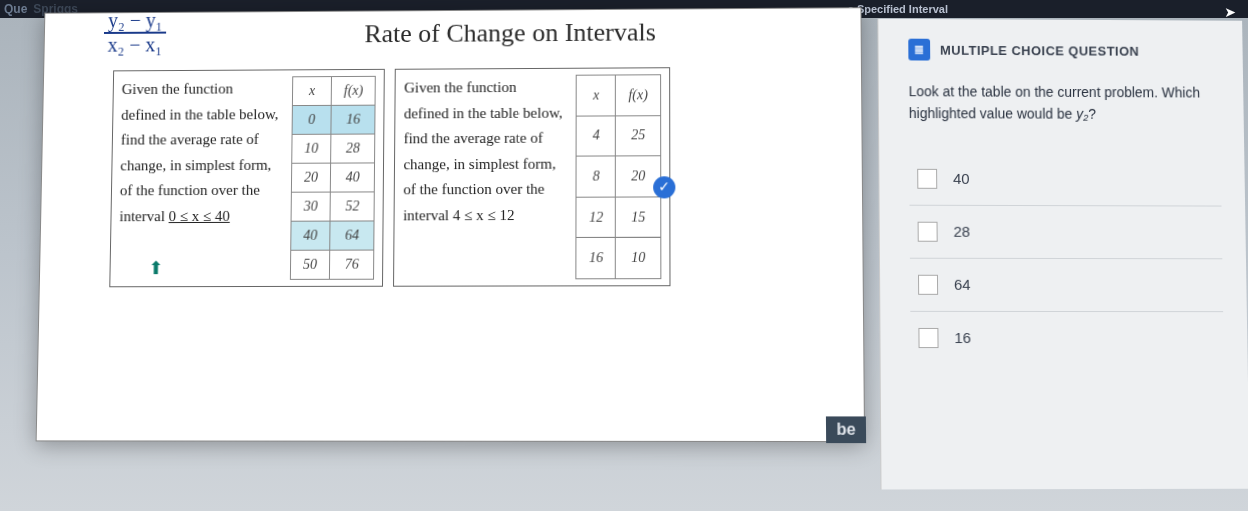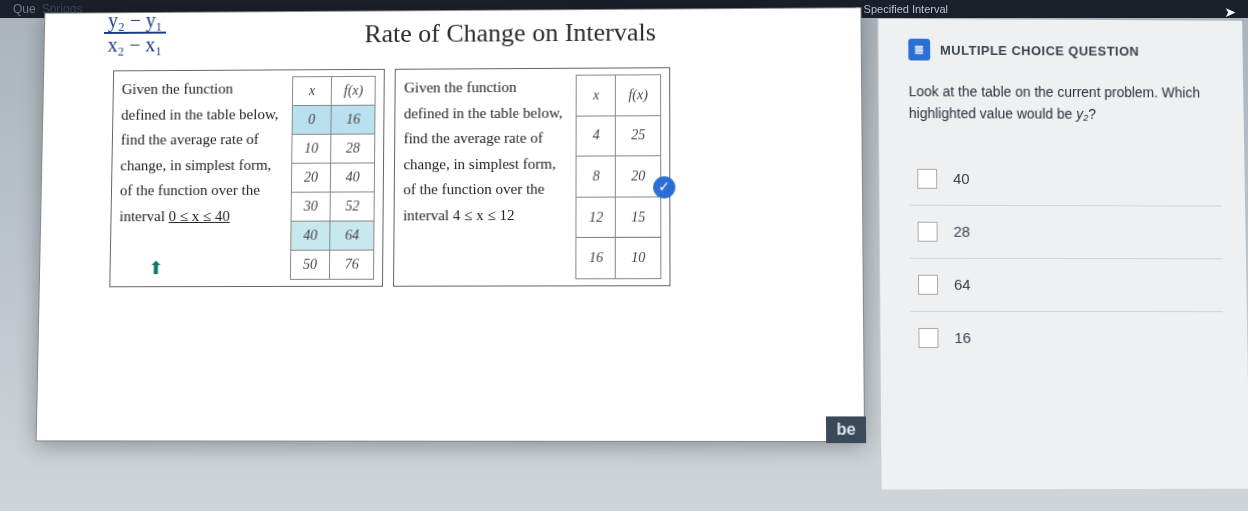--- a/index.html
+++ b/index.html
@@ -18,23 +18,24 @@
     background: linear-gradient(180deg, #aab3bb 0%, #bcc4cc 50%, #d0d5da 100%);
     perspective: 2000px;
   }
   .top-bar {
     position: absolute;
     top: 0; left: 0; right: 0;
     height: 18px;
     background: #1a1f2a;
     color: #4a5568;
     font-size: 12px;
-    padding-left: 13px;
+    padding-left: 4px;
     line-height: 18px;
     overflow: hidden;
+    font-weight: bold;
   }
   .top-bar .q { color: #6b7a8f; }
   .top-bar .sub { color: #3d4858; margin-left: 6px; }
   .top-bar .right { float: right; color: #b8c0d0; font-size: 11px; margin-right: 300px;}
   .cursor {
     position: absolute;
     top: 4px; right: 12px;
     color: #fff;
     font-size: 14px;
   }

